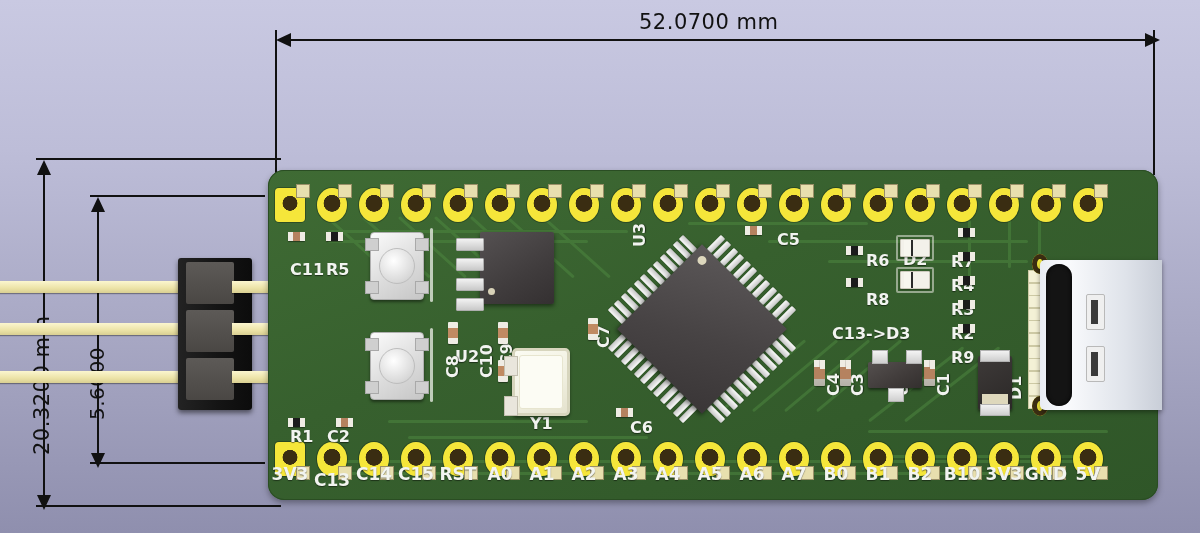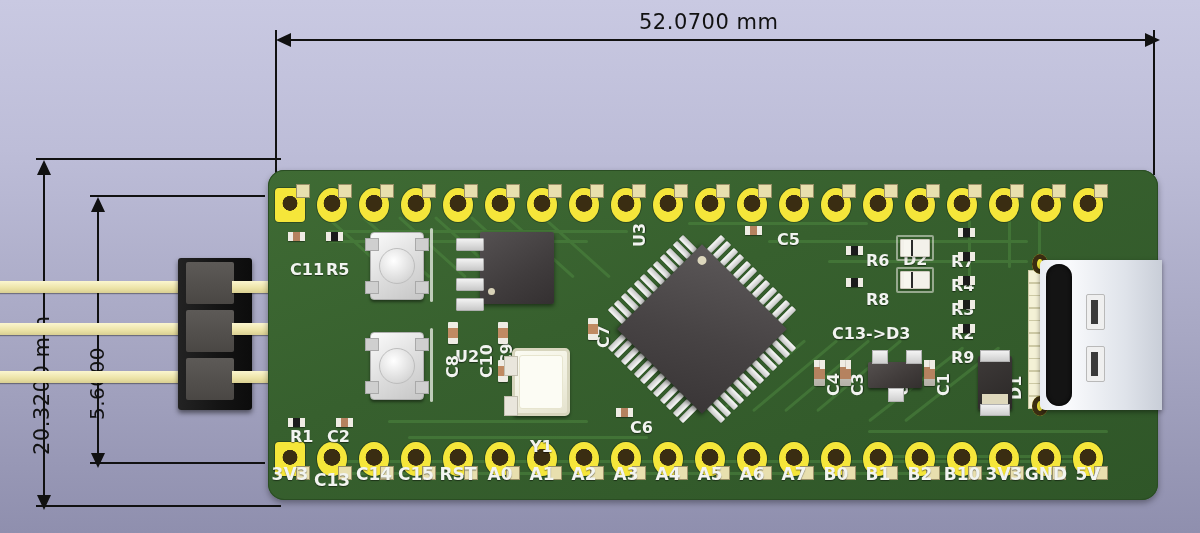--- a/index.html
+++ b/index.html
@@ -405,21 +405,21 @@
     <div id="refdesLayer">
         <div class="refdes" style="left: 22px; top: 90px;">C11</div>
         <div class="refdes" style="left: 58px; top: 90px;">R5</div>
         <div class="refdes" style="left: 22px; top: 257px;">R1</div>
         <div class="refdes" style="left: 59px; top: 257px;">C2</div>
         <div class="refdes" style="left: 187px; top: 177px;">U2</div>
         <div class="refdes rot" style="left: 175px; top: 208px;">C8</div>
         <div class="refdes rot" style="left: 209px; top: 208px;">C10</div>
         <div class="refdes rot" style="left: 229px; top: 196px;">C9</div>
         <div class="refdes rot" style="left: 326px; top: 178px;">C7</div>
-        <div class="refdes" style="left: 262px; top: 267px;">Y1</div>
+        <div class="refdes" style="left: 262px; top: 244px;">Y1</div>
         <div class="refdes" style="left: 362px; top: 248px;">C6</div>
         <div class="refdes rot" style="left: 362px; top: 77px;">U3</div>
         <div class="refdes" style="left: 509px; top: 60px;">C5</div>
         <div class="refdes" style="left: 598px; top: 81px;">R6</div>
         <div class="refdes" style="left: 598px; top: 120px;">R8</div>
         <div class="refdes" style="left: 635px; top: 80px;">D2</div>
         <div class="refdes" style="left: 564px; top: 154px;">C13-&gt;D3</div>
         <div class="refdes" style="left: 683px; top: 82px;">R7</div>
         <div class="refdes" style="left: 683px; top: 106px;">R4</div>
         <div class="refdes" style="left: 683px; top: 130px;">R3</div>

